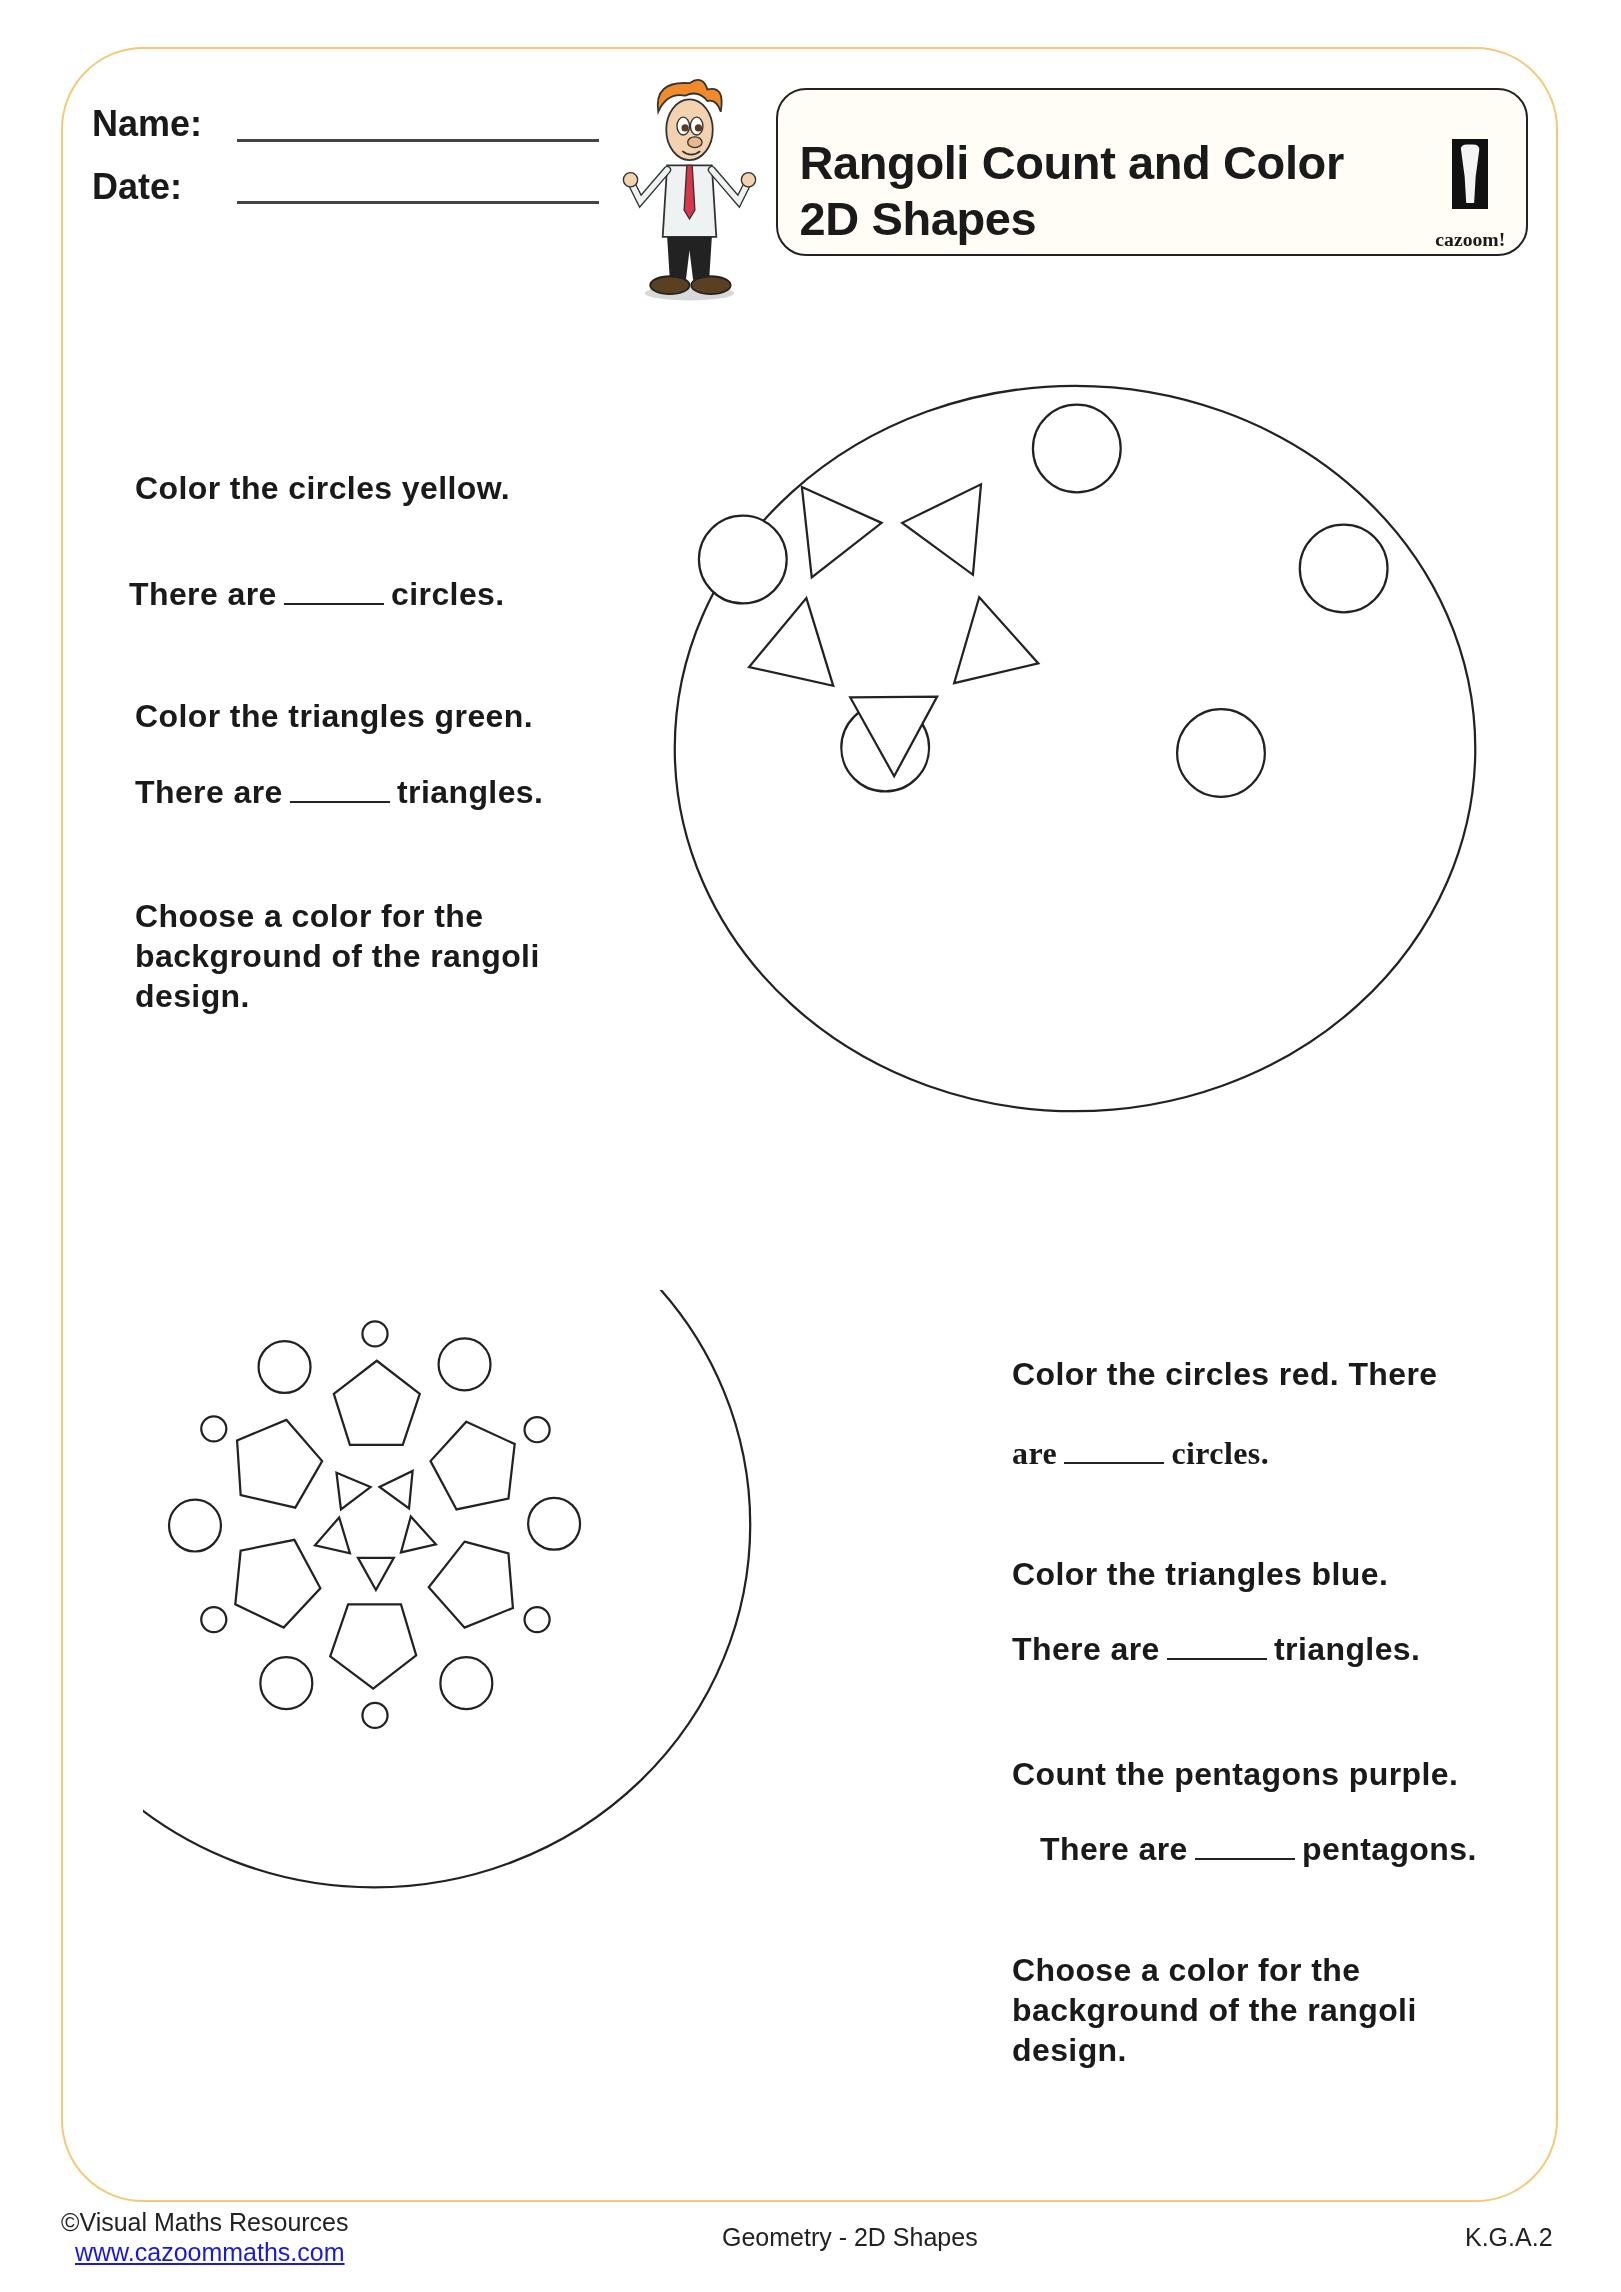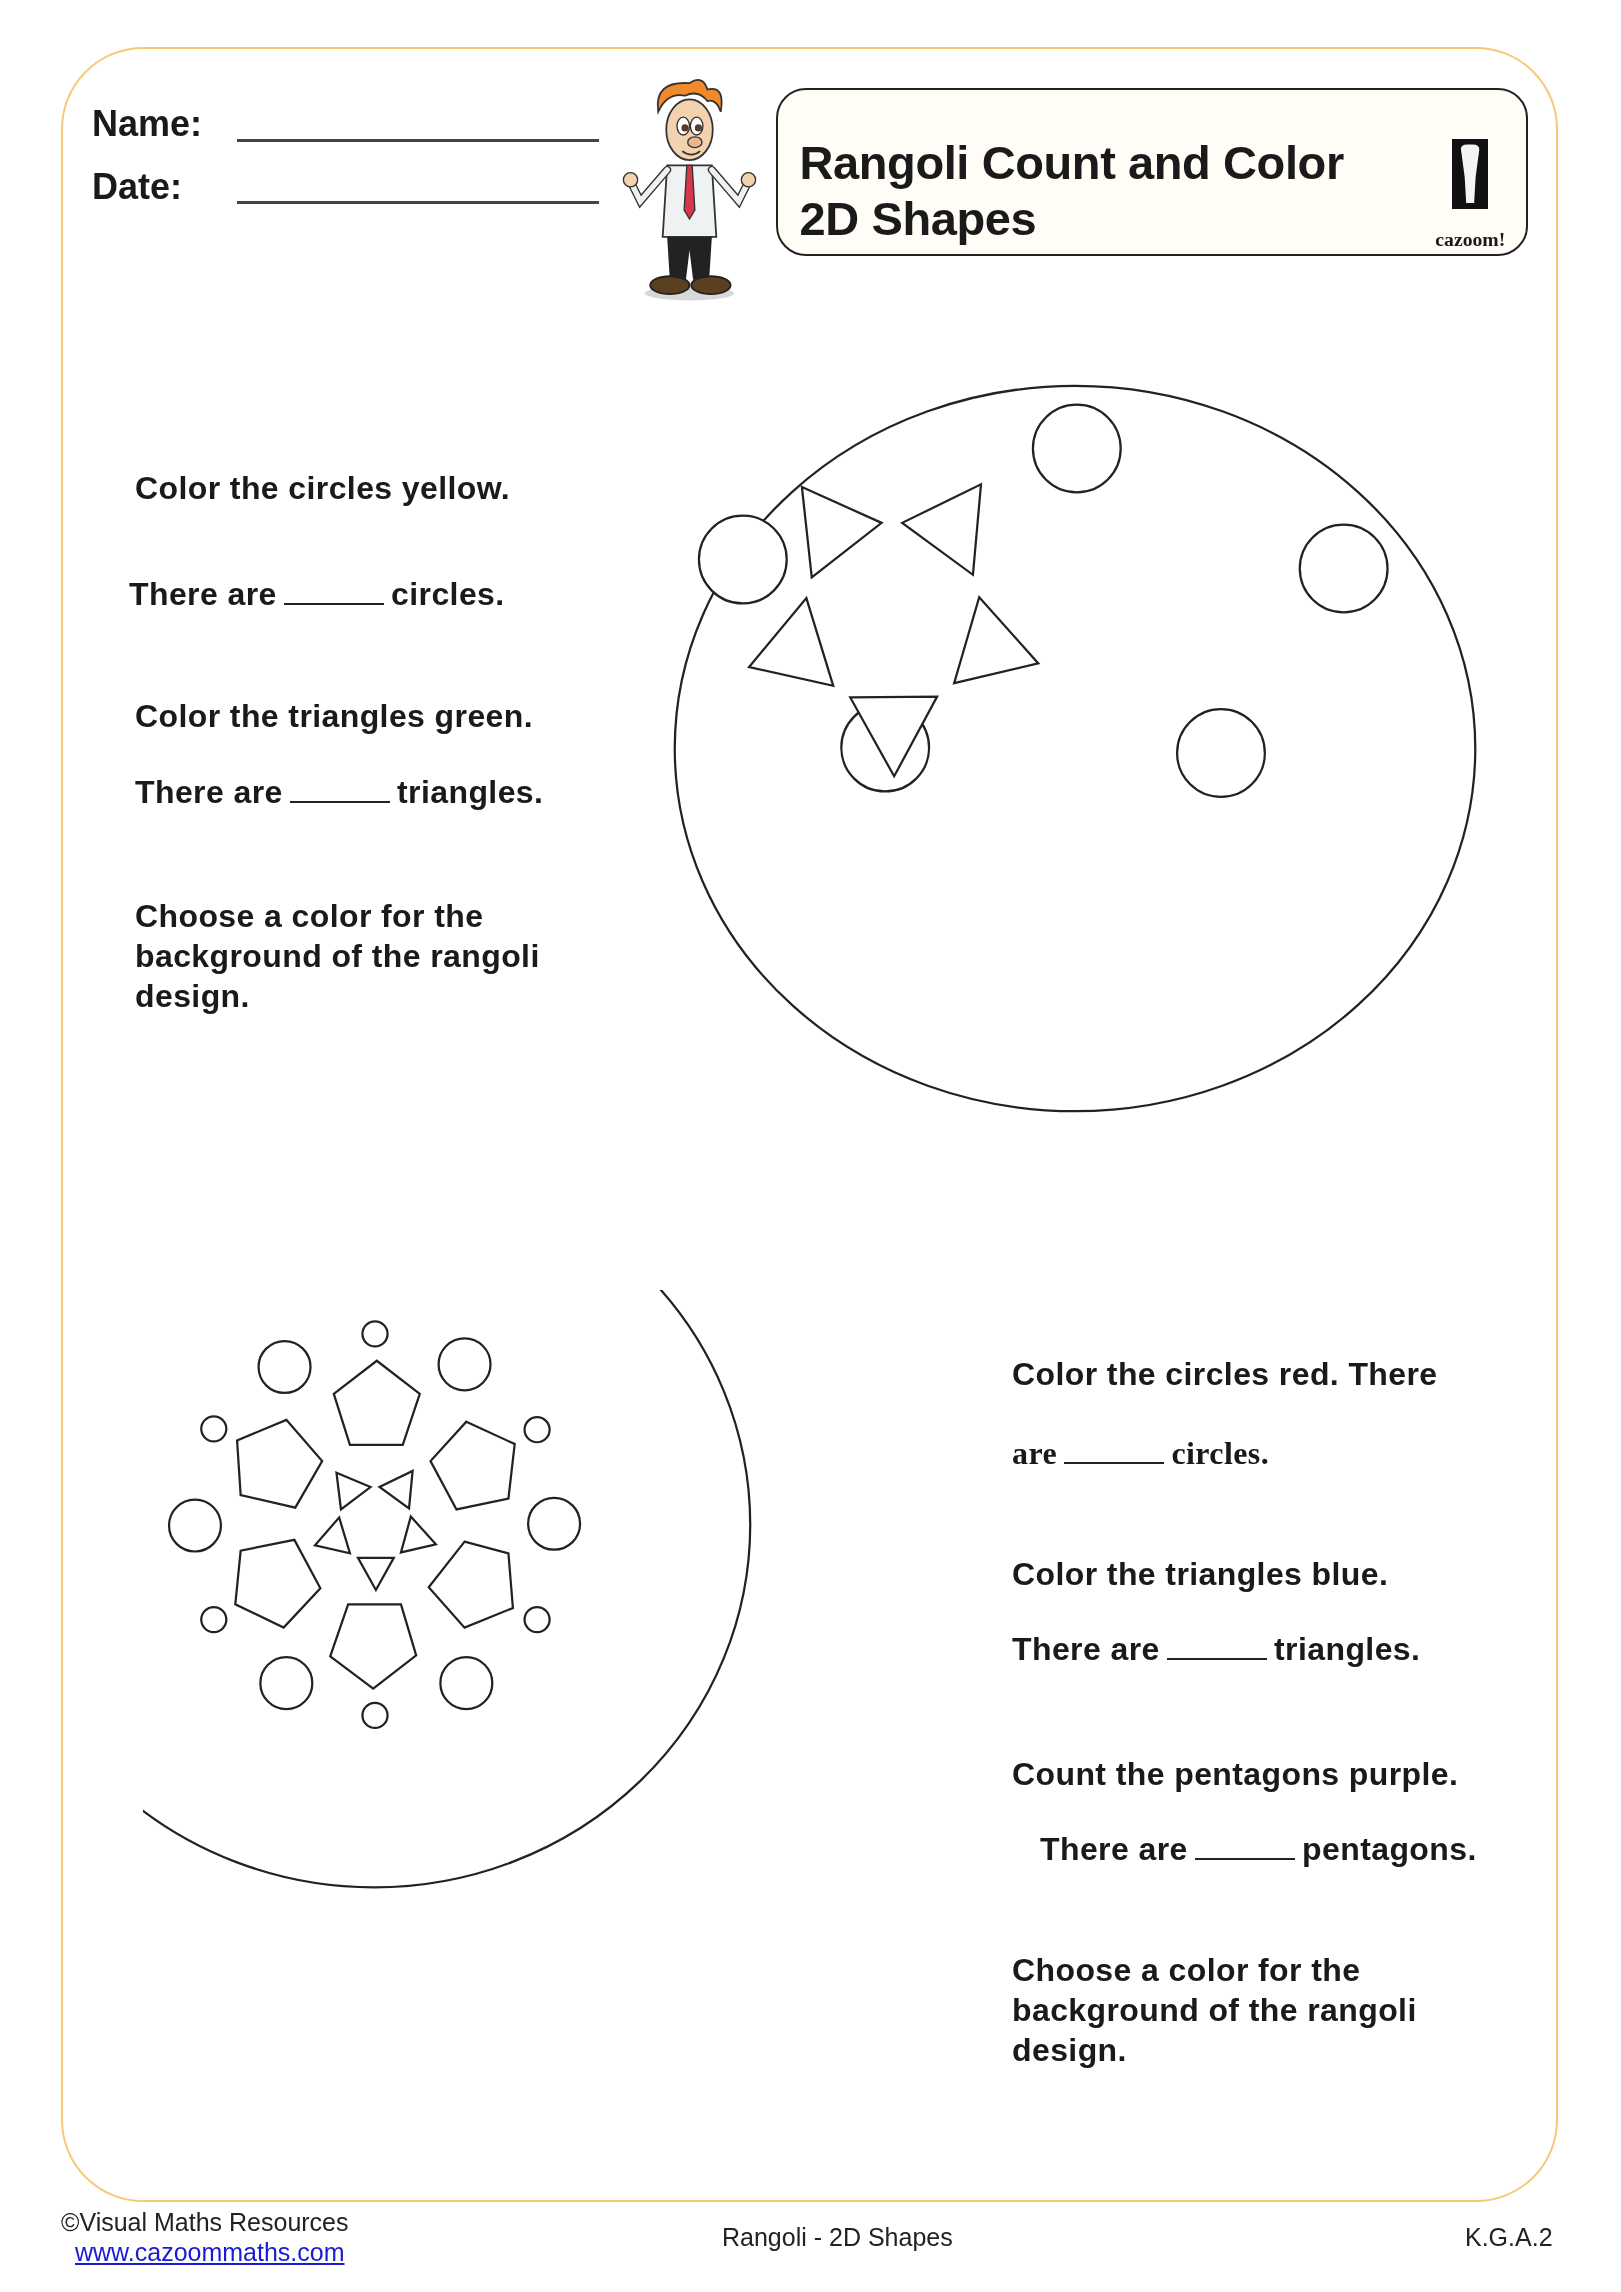--- a/index.html
+++ b/index.html
@@ -147,15 +147,15 @@
   <span>There are</span><span class="blank"></span><span>pentagons.</span>
 </div>
 <div class="instr" style="left:1012px; top:1950px;">
   <div>Choose a color for the</div>
   <div>background of the rangoli</div>
   <div>design.</div>
 </div>
 
 <div class="footer-text" style="left:61px; top:2208px;">©Visual Maths Resources</div>
 <div class="footer-text footer-link" style="left:75px; top:2238px;text-align:center;">www.cazoommaths.com</div>
-<div class="footer-text" style="left:722px; top:2223px;">Rangoli - 2D Shapes</div>
+<div class="footer-text" style="left:722px; top:2223px;">Geometry - 2D Shapes</div>
 <div class="footer-text" style="left:1465px; top:2223px;">K.G.A.2</div>
 
 
 </body></html>

